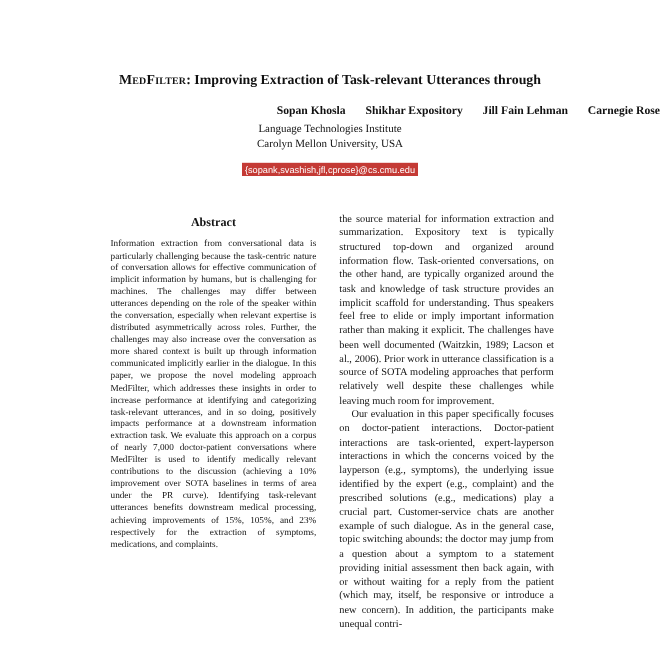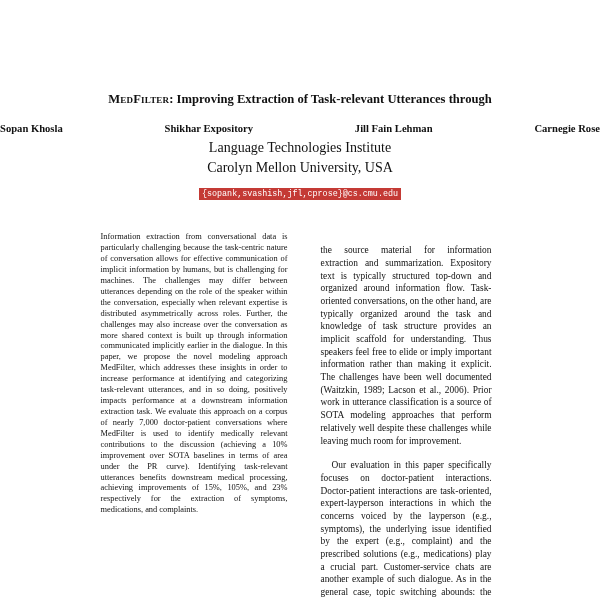--- a/index.html
+++ b/index.html
@@ -12,51 +12,50 @@
     width: 600px;
     height: 600px;
     background: #ffffff;
     overflow: hidden;
     font-family: "Liberation Serif", serif;
     color: #111111;
   }
   .header {
     text-align: center;
     padding-top: 64px;
-    margin-top: 27px;
   }
   .title {
     font-size: 12.6px;
     font-weight: bold;
     line-height: 1.4;
     margin: 0 70px;
   }
   .smallcaps {
     font-variant: small-caps;
     letter-spacing: 0.2px;
   }
   .authors {
     display: flex;
-    justify-content: space-between;
+    justify-content: flex-end;
     gap: 18px;
     margin-top: 14px;
     font-size: 10.6px;
     font-weight: bold;
   }
   .affiliation {
     margin-top: 4px;
-    font-size: 14px;
+    font-size: 10px;
     line-height: 1.45;
   }
   .email-line {
     margin-top: 4px;
   }
   .email {
     display: inline-block;
-    font-family: Liberation Mono, monospace;
+    font-family: Liberation Sans, sans-serif;
     font-size: 8.4px;
     padding: 1px 3px;
     background: var(--email-background, #c43a35);
     color: var(--email-text, #ffffff);
   }
   .columns {
     display: flex;
     justify-content: center;
     gap: 17px;
     margin-top: 32px;
@@ -75,21 +74,21 @@
     line-height: 1.3;
     text-align: justify;
     margin: 0 4px;
   }
   .body-text {
     font-size: 9.4px;
     line-height: 1.35;
     text-align: justify;
   }
   .body-text p {
-    margin: 12px;
+    margin: 0;
   }
   .body-text p.indent {
     text-indent: 11px;
   }
 </style>
 </head>
 <body>
 
 <div class="page">
 
@@ -111,20 +110,21 @@
     </div>
 
     <div class="email-line">
       <span class="email">{sopank,svashish,jfl,cprose}@cs.cmu.edu</span>
     </div>
   </div>
 
   <div class="columns">
 
     <div class="col">
+      <div class="abstract-heading">Abstract</div>
       <div class="abstract-body">Information extraction from conversational data is particularly challenging because the task-centric nature of conversation allows for effective communication of implicit information by humans, but is challenging for machines. The challenges may differ between utterances depending on the role of the speaker within the conversation, especially when relevant expertise is distributed asymmetrically across roles. Further, the challenges may also increase over the conversation as more shared context is built up through information communicated implicitly earlier in the dialogue. In this paper, we propose the novel modeling approach MedFilter, which addresses these insights in order to increase performance at identifying and categorizing task-relevant utterances, and in so doing, positively impacts performance at a downstream information extraction task. We evaluate this approach on a corpus of nearly 7,000 doctor-patient conversations where MedFilter is used to identify medically relevant contributions to the discussion (achieving a 10% improvement over SOTA baselines in terms of area under the PR curve). Identifying task-relevant utterances benefits downstream medical processing, achieving improvements of 15%, 105%, and 23% respectively for the extraction of symptoms, medications, and complaints.</div>
     </div>
 
     <div class="col body-text">
       <p>the source material for information extraction and summarization. Expository text is typically structured top-down and organized around information flow. Task-oriented conversations, on the other hand, are typically organized around the task and knowledge of task structure provides an implicit scaffold for understanding. Thus speakers feel free to elide or imply important information rather than making it explicit. The challenges have been well documented (Waitzkin, 1989; Lacson et al., 2006). Prior work in utterance classification is a source of SOTA modeling approaches that perform relatively well despite these challenges while leaving much room for improvement.</p>
       <p class="indent">Our evaluation in this paper specifically focuses on doctor-patient interactions. Doctor-patient interactions are task-oriented, expert-layperson interactions in which the concerns voiced by the layperson (e.g., symptoms), the underlying issue identified by the expert (e.g., complaint) and the prescribed solutions (e.g., medications) play a crucial part. Customer-service chats are another example of such dialogue. As in the general case, topic switching abounds: the doctor may jump from a question about a symptom to a statement providing initial assessment then back again, with or without waiting for a reply from the patient (which may, itself, be responsive or introduce a new concern). In addition, the participants make unequal contri-</p>
     </div>
 
   </div>
 

